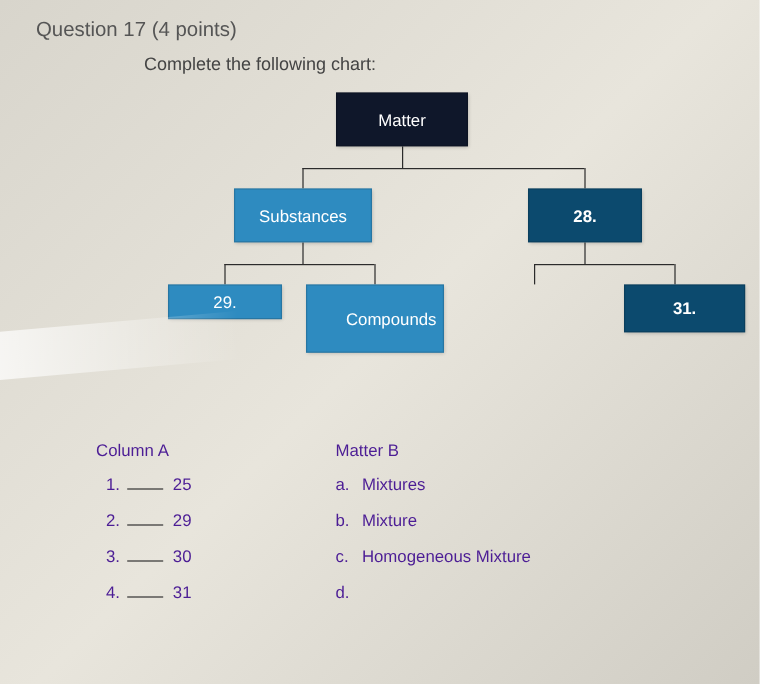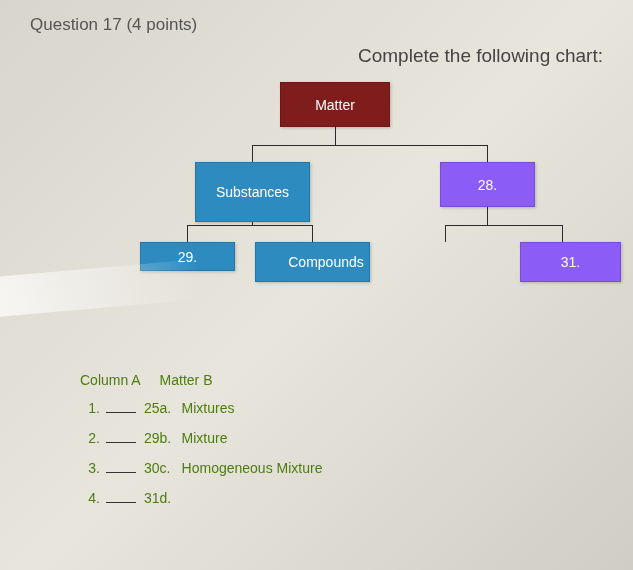--- a/index.html
+++ b/index.html
@@ -22,61 +22,61 @@
     background: linear-gradient(90deg, rgba(255,255,255,0.9), rgba(255,255,255,0));
     transform: rotate(-5deg);
     pointer-events: none;
   }
   .header-cutoff {
     font-size: 17px;
     color: #555;
     margin-bottom: 10px;
   }
   .instruction {
-    font-size: 19px;
+    font-size: 15px;
     color: #444;
     margin-left: 90px;
     margin-bottom: 15px;
-    text-align: right;
   }
   .chart {
     width: 560px;
     height: 260px;
     position: relative;
     margin-left: 40px;
   }
   .node {
     position: absolute;
     display: flex;
     flex-direction: column;
     align-items: center;
     justify-content: center;
     font-size: 14px;
     border: 1px solid rgba(0,0,0,0.15);
     box-shadow: 1px 1px 3px rgba(0,0,0,0.2);
   }
-  .green { background: #7f1d1d; color: #fff; }
+  .green { background: #0f172a; color: #fff; }
   .blue  { background: #2e8bc0; color: #fff; }
-  .yellow{ background: #8b5cf6; color: #fff; }
+  .yellow{ background: #0c4a6e; color: #fff; font-weight: bold; }
   .n-matter    { left: 210px; top: 0;   width: 110px; height: 45px; }
-  .n-subs      { left: 125px; top: 80px; width: 115px; height: 60px; }
+  .n-subs      { left: 125px; top: 80px; width: 115px; height: 45px; }
   .n-28        { left: 370px; top: 80px; width: 95px;  height: 45px; }
   .n-29        { left: 70px;  top: 160px; width: 95px;  height: 29px; }
-  .n-compounds { left: 185px; top: 160px; width: 115px; height: 40px; padding-left: 27px; }
+  .n-compounds { left: 185px; top: 160px; width: 115px; height: 57px; padding-left: 27px; }
   .n-solution  { left: 325px; top: 160px; width: 100px; height: 78px; font-size: 13px; line-height:1.6; }
   .n-31        { left: 450px; top: 160px; width: 101px;  height: 40px; }
   .line { position: absolute; background: #2b2b2b; }
   .lh { height: 1px; }
   .lv { width: 1px; }
   .columns {
     margin-top: 30px;
     margin-left: 50px;
     display: flex;
+    gap: 120px;
     font-size: 14px;
-    color: #4d7c0f;
+    color: #4c1d95;
   }
   .col-title { font-weight: normal; margin-bottom: 12px; font-size:14px; }
   .colA-row, .colB-row { margin-bottom: 14px; display:flex; align-items:baseline; }
   .colA-row .num { width: 20px; text-align:right; margin-right: 6px; }
   .blank { display:inline-block; width: 30px; border-bottom: 1px solid #333; margin-right: 8px; }
   .colB-row .letter { width: 22px; }
 </style>
 </head>
 <body>
 

